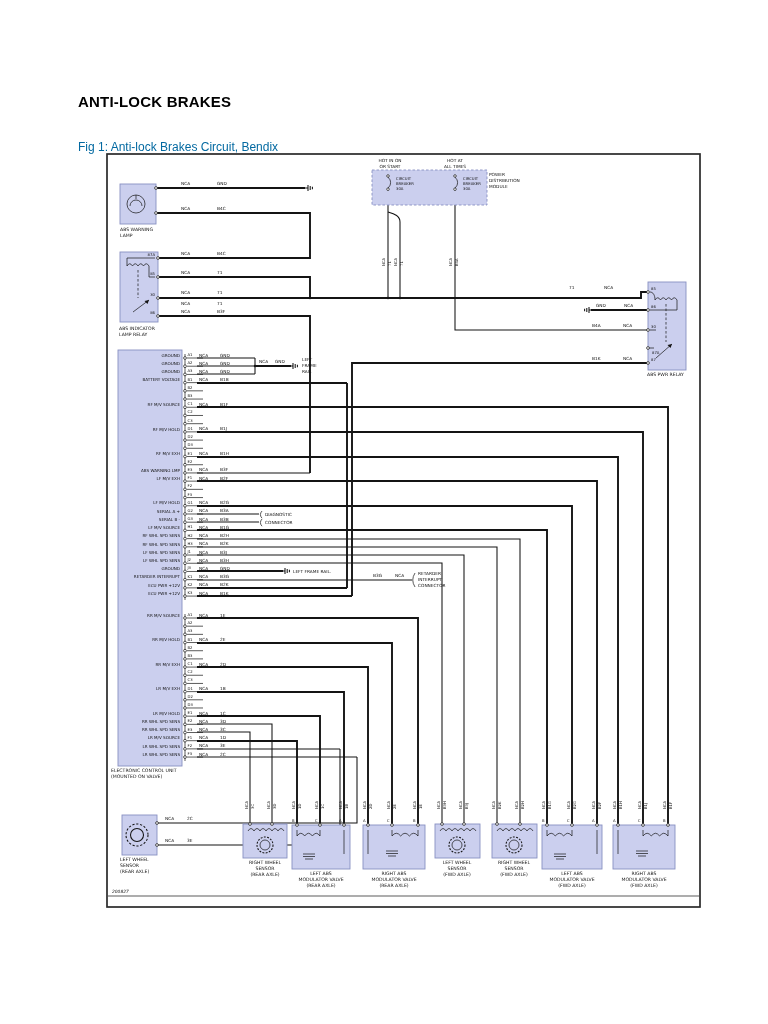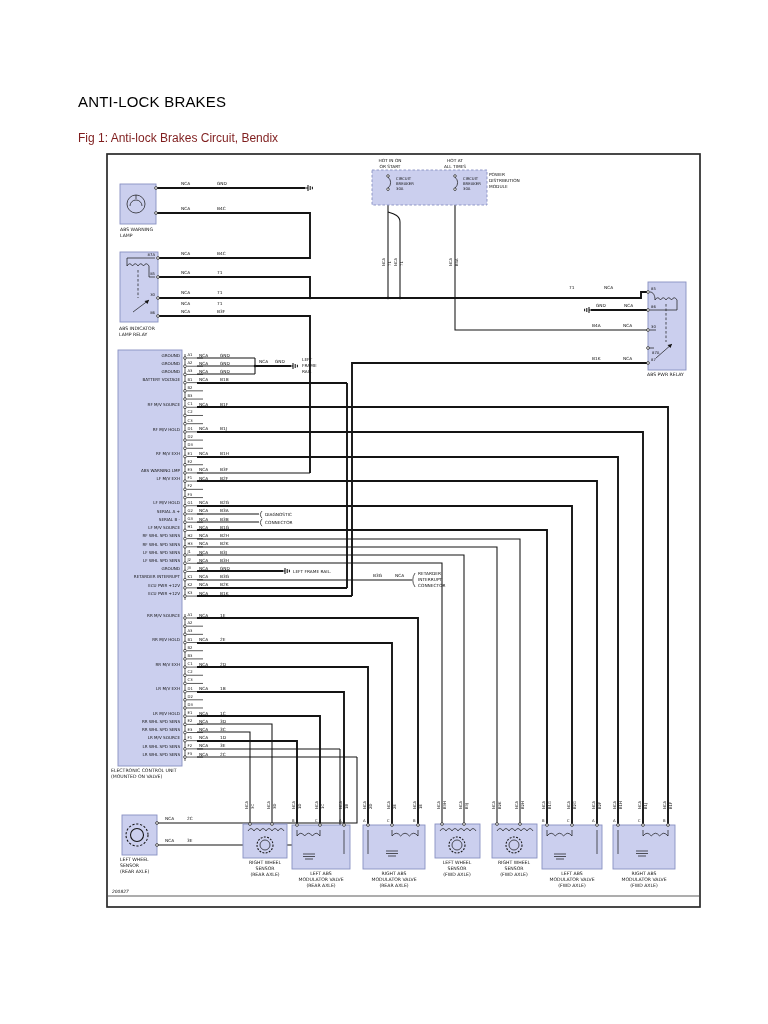--- a/index.html
+++ b/index.html
@@ -1,19 +1,19 @@
 <!DOCTYPE html>
 <html style="--comp-fill: #cbcfee; --comp-stroke: #8890c2; --wire: #141414;"><head>
 <meta charset="utf-8">
 <style>
   :root{ --comp-fill:#cbcfee; --comp-stroke:#8890c2; --wire:#141414; }
   html,body{margin:0;padding:0;background:#fff;}
   #page{position:relative;width:768px;height:1024px;background:#fff;font-family:"Liberation Sans","DejaVu Sans",sans-serif;}
-  #title{position:absolute;left:78px;top:93px;font-size:15px;font-weight:normal;color:#000;letter-spacing:.2px;}
-  #caption{position:absolute;left:78px;top:131px;font-size:12px;color:#7f1d1d;}
+  #title{position:absolute;left:78px;top:93px;font-size:15px;font-weight:bold;color:#000;letter-spacing:.2px;}
+  #caption{position:absolute;left:78px;top:140px;font-size:12px;color:#0369a1;}
   svg text{font-family:"DejaVu Sans","Liberation Sans",sans-serif;fill:var(--wire);}
   .t{font-size:4.3px}.tp{font-size:3.8px}.tn{font-size:4.1px}.tl{font-size:4.6px}.ti{font-size:4.4px;font-style:italic}
   .mid{text-anchor:middle}.end{text-anchor:end}
   .w1{stroke:var(--wire);stroke-width:1.9;fill:none}
   .w2{stroke:var(--wire);stroke-width:1.05;fill:none}
   .w3{stroke:var(--wire);stroke-width:0.7;fill:none}
   .dsh{stroke-dasharray:2.6,1.9}
   .box{fill:var(--comp-fill);stroke:var(--comp-stroke);stroke-width:0.9}
   .pin{fill:#fff;stroke:var(--wire);stroke-width:0.7}
   .dot{fill:var(--wire);stroke:none}

